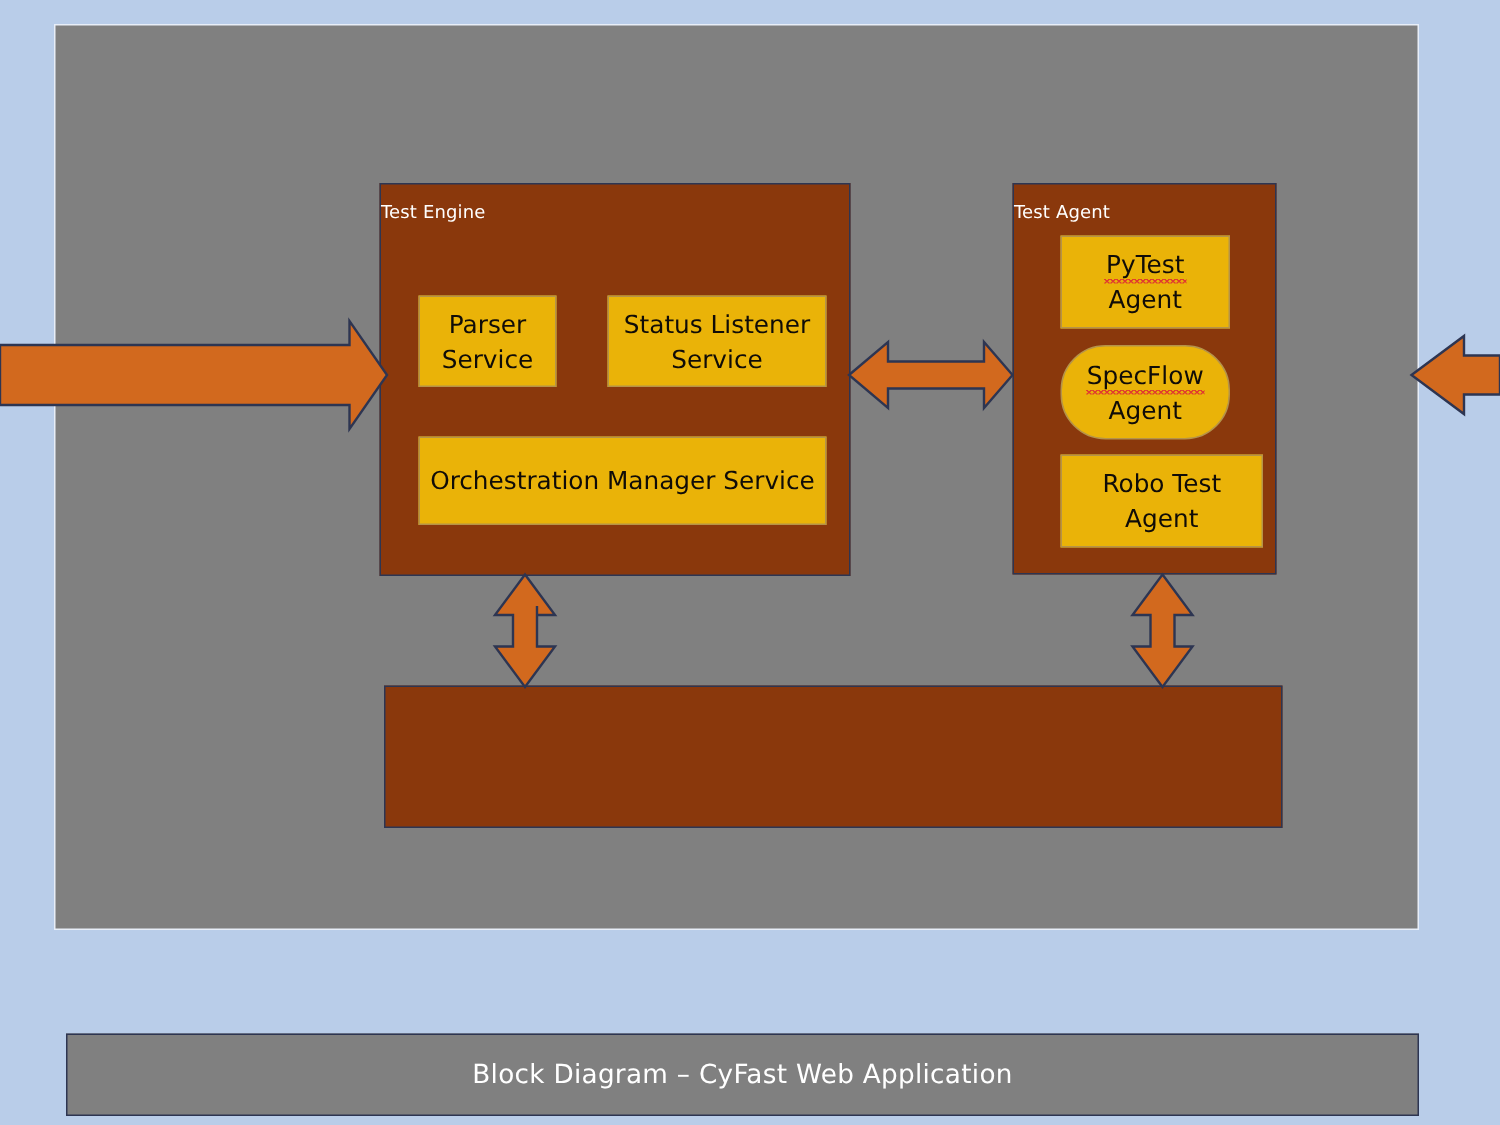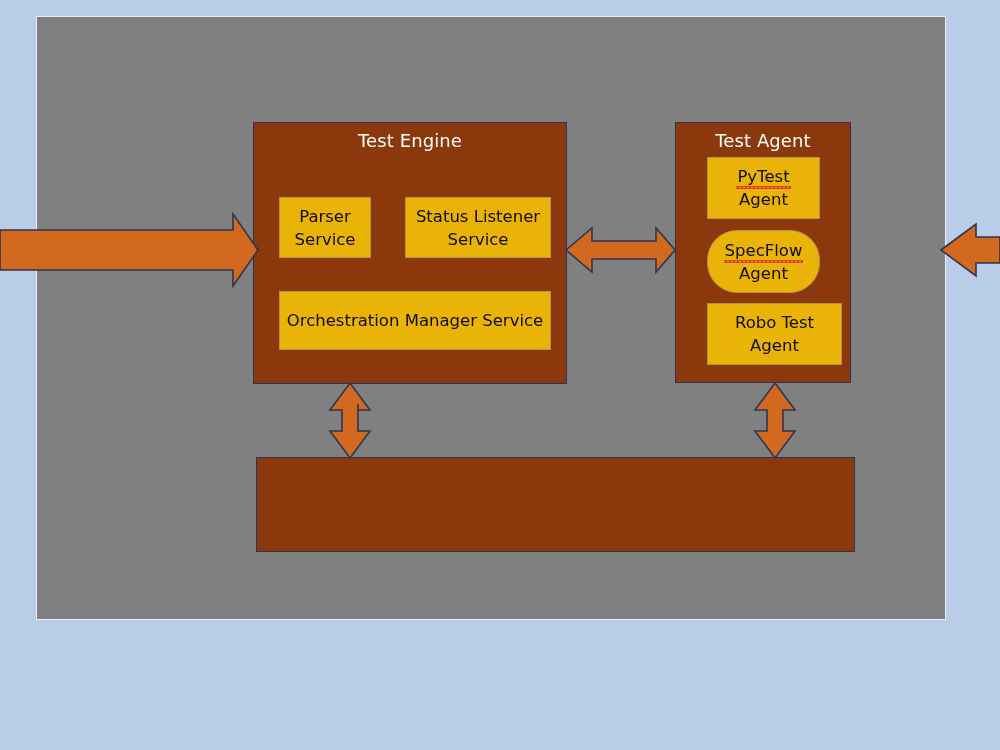--- a/index.html
+++ b/index.html
@@ -41,23 +41,22 @@
     background: #8a380c;
     border: 1px solid #2d3552;
     box-sizing: border-box;
   }
 
   .brown-title {
     position: absolute;
     left: 0;
     right: 0;
     top: 8px;
-    text-align: center;
     color: #ffffff;
-    font-size: 18px;
+    font-size: 12px;
     letter-spacing: 0.1px;
     line-height: 20px;
     white-space: nowrap;
   }
 
   #test-engine {
     left: 253px;
     top: 122px;
     width: 314px;
     height: 262px;
@@ -252,14 +251,17 @@
 
     <polygon fill="#d2691e" stroke="#2d3552" stroke-width="1.6" points="566,250 592,228 592,241 656,241 656,228 675,250 656,272 656,259 592,259 592,272"></polygon>
 
     <polygon fill="#d2691e" stroke="#2d3552" stroke-width="1.6" points="941,250 976,224 976,237 1000,237 1000,263 976,263 976,276"></polygon>
 
     <polygon fill="#d2691e" stroke="#2d3552" stroke-width="1.6" points="350,383 370,410 358,410 358,404 358,404 358,404 358,404 358,404 358,404 358,404 358,404 358,404 358,404 358,404 358,404 358,404 358,404 358,404 358,404 358,404 358,404 358,404 358,404 358,404 358,404 358,404 358,404 358,404 358,404 358,404 358,404 358,404 358,404 358,404 358,431 370,431 350,458 330,431 342,431 342,410 330,410"></polygon>
 
     <polygon fill="#d2691e" stroke="#2d3552" stroke-width="1.6" points="775,383 795,410 783,410 783,431 795,431 775,458 755,431 767,431 767,410 755,410"></polygon>
   </svg>
 
+  <div class="caption-bar">
+    <span class="caption-text">Block Diagram – CyFast Web Application</span>
+  </div>
 
 </div>
 
 </body></html>

